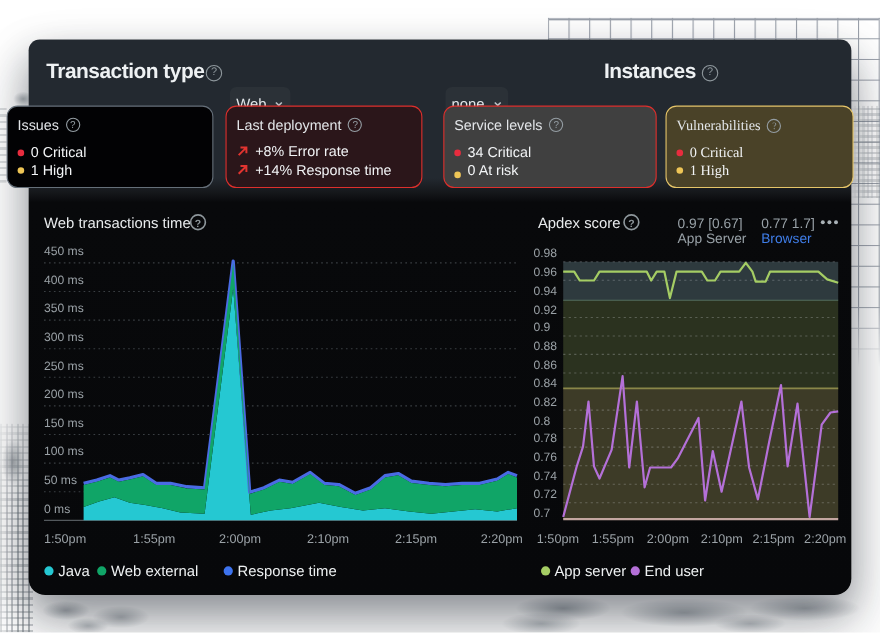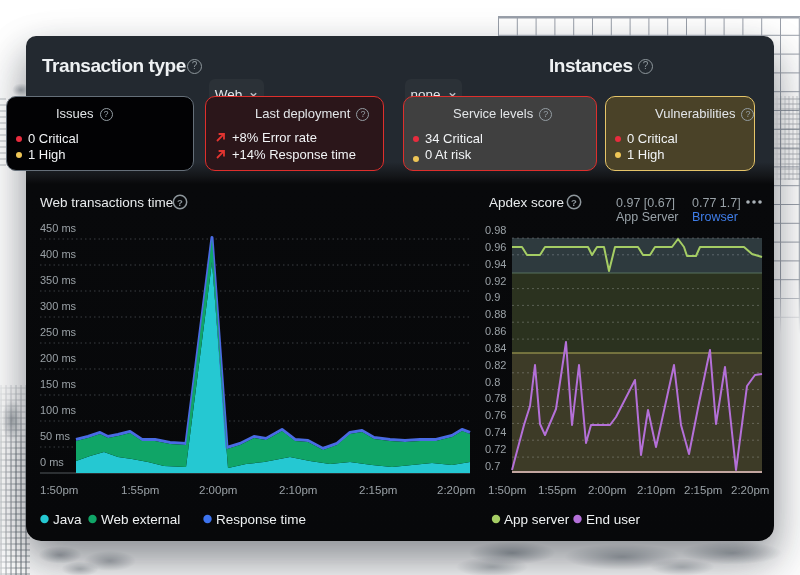--- a/index.html
+++ b/index.html
@@ -19,21 +19,21 @@
   .title { font-size:19px; font-weight:bold; color:#eef1f3; letter-spacing:-0.45px; }
   .btn { position:absolute; height:31px; background:#2b3137; border-radius:6px;
     color:#e3e7ea; font-size:13.5px; display:flex; align-items:center; justify-content:center; gap:7px;margin-top:29px; }
   .qi { display:inline-block; width:15px; height:15px; border:1.5px solid #8e979c; border-radius:50%;
     color:#8e979c; font-size:10px; line-height:12.5px; text-align:center; }
   .qis { display:inline-block; width:13px; height:13px; border:1.5px solid #949da3; border-radius:50%;
     color:#949da3; font-size:9px; line-height:10.5px; text-align:center; }
 
   .kpi { position:absolute; border-radius:10px; height:75px; }
   .kpi .t { position:absolute; left:9px; top:9px; font-size:13px; color:#e2e5e8;
-    display:flex; align-items:flex-end; gap:6px;margin-left:40px; }
+    display:flex; align-items:center; gap:6px; }
   .row { position:absolute; left:9px; font-size:13px; color:#f2f4f6;
     display:flex; align-items:center; gap:6px; }
   .dot { width:6px; height:6px; border-radius:50%; display:inline-block; }
   .red { background:#e82c3e; } .yel { background:#eec556; }
 
   .caret { width:9px; height:9px; }
   text { font-family:"Liberation Sans", sans-serif; }
 </style>
 </head>
 <body>
@@ -114,21 +114,21 @@
         </svg>+8% Error rate</div>
     <div class="row" style="top:50px;"><svg width="11" height="11" viewBox="0 0 11 11">
           <path d="M2 9 L8.6 2.4 M3.6 2 H9 V7.4" stroke="#e23430" stroke-width="1.8" fill="none"></path>
         </svg>+14% Response time</div>
   </div>
   <div class="kpi" style="left:403px;top:96px;width:194px;background:#404040;border:1.5px solid #de2f2c;">
     <div class="t">Service levels <span class="qis">?</span></div>
     <div class="row" style="top:34px;"><span class="dot red"></span>34 Critical</div>
     <div class="row" style="top:50px;align-items:flex-end;"><span class="dot yel"></span>0 At risk</div>
   </div>
-  <div class="kpi" style="left:605px;top:96px;width:150px;background:#4a4228;border:1.5px solid #e6c569;">
+  <div class="kpi" style="left:605px;top:96px;width:171px;background:#4a4228;border:1.5px solid #e6c569;font-family:Liberation Serif, serif;">
     <div class="t">Vulnerabilities <span class="qis">?</span></div>
     <div class="row" style="top:34px;"><span class="dot red"></span>0 Critical</div>
     <div class="row" style="top:50px;"><span class="dot yel"></span>1 High</div>
   </div>
 
   <svg class="abs" id="charts" width="800" height="575" style="left:0;top:0;">
     <text x="40" y="207" font-size="13.5" fill="#e8ebed">Web transactions time</text>
     <circle cx="180" cy="202" r="6.7" fill="none" stroke="#8e979c" stroke-width="1.5"></circle>
     <text x="180" y="206" font-size="9.5" fill="#8e979c" text-anchor="middle" font-weight="bold">?</text>
     <text x="40" y="232" font-size="11" fill="#9aa1a6">450 ms</text>

